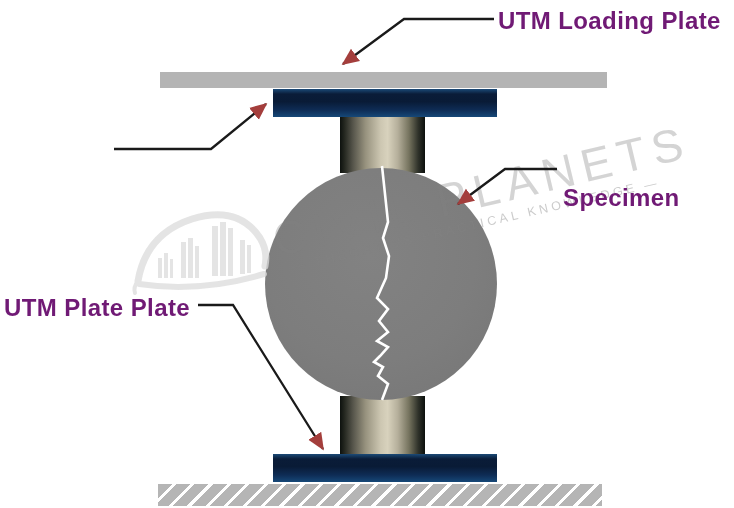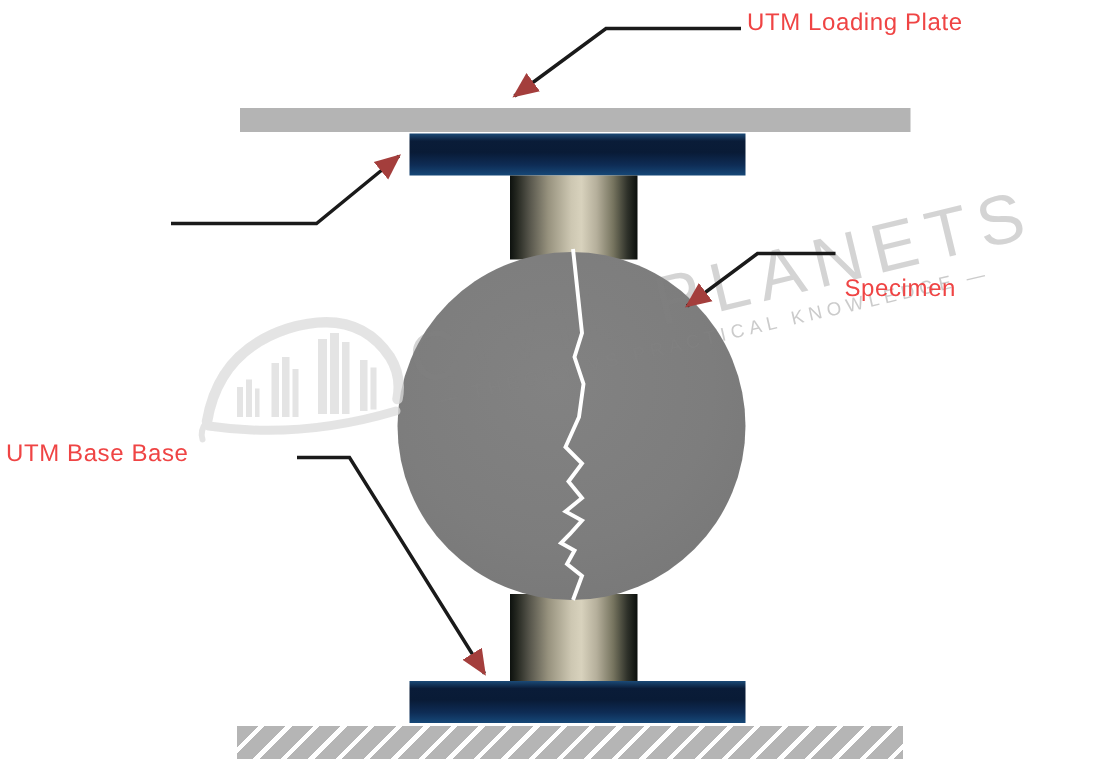--- a/index.html
+++ b/index.html
@@ -47,21 +47,21 @@
   }
   .wm-tagline{
     left:288px;top:220px;width:355px;text-align:center;white-space:nowrap;
     transform:rotate(-13deg);
     font-size:12.5px;font-weight:400;letter-spacing:3.5px;
     color:rgba(130,130,130,0.42);
   }
 
   
   .callout{
-    color:#ef4444;font-weight:400;font-size:16px;letter-spacing:0.4px;white-space:nowrap;
+    color:#701a75;font-weight:700;font-size:24px;letter-spacing:0.4px;white-space:nowrap;
   }
   .lbl-loading{left:498px;top:7px;}
   .lbl-steel{left:3px;top:133px;}
   .lbl-specimen{left:563px;top:161px;margin-top:23px;}
   .lbl-base{left:4px;top:294px;}
 </style>
 </head>
 <body>
 
 <div class="canvas">
@@ -113,15 +113,15 @@
     <g fill="none" stroke="#1a1a1a" stroke-width="2.3">
       <polyline points="494,19 404,19 343,64" marker-end="url(#ah)"></polyline>
       <polyline points="114,149 211,149 266,104" marker-end="url(#ah)"></polyline>
       <polyline points="557,169 505,169 458,204" marker-end="url(#ah)"></polyline>
       <polyline points="198,305 233,305 323,449" marker-end="url(#ah)"></polyline>
     </g>
   </svg>
 
   <div class="abs callout lbl-loading">UTM Loading Plate</div>
   <div class="abs callout lbl-specimen">Specimen</div>
-  <div class="abs callout lbl-base">UTM Base Base</div>
+  <div class="abs callout lbl-base">UTM Plate Plate</div>
 
 </div>
 
 </body></html>

